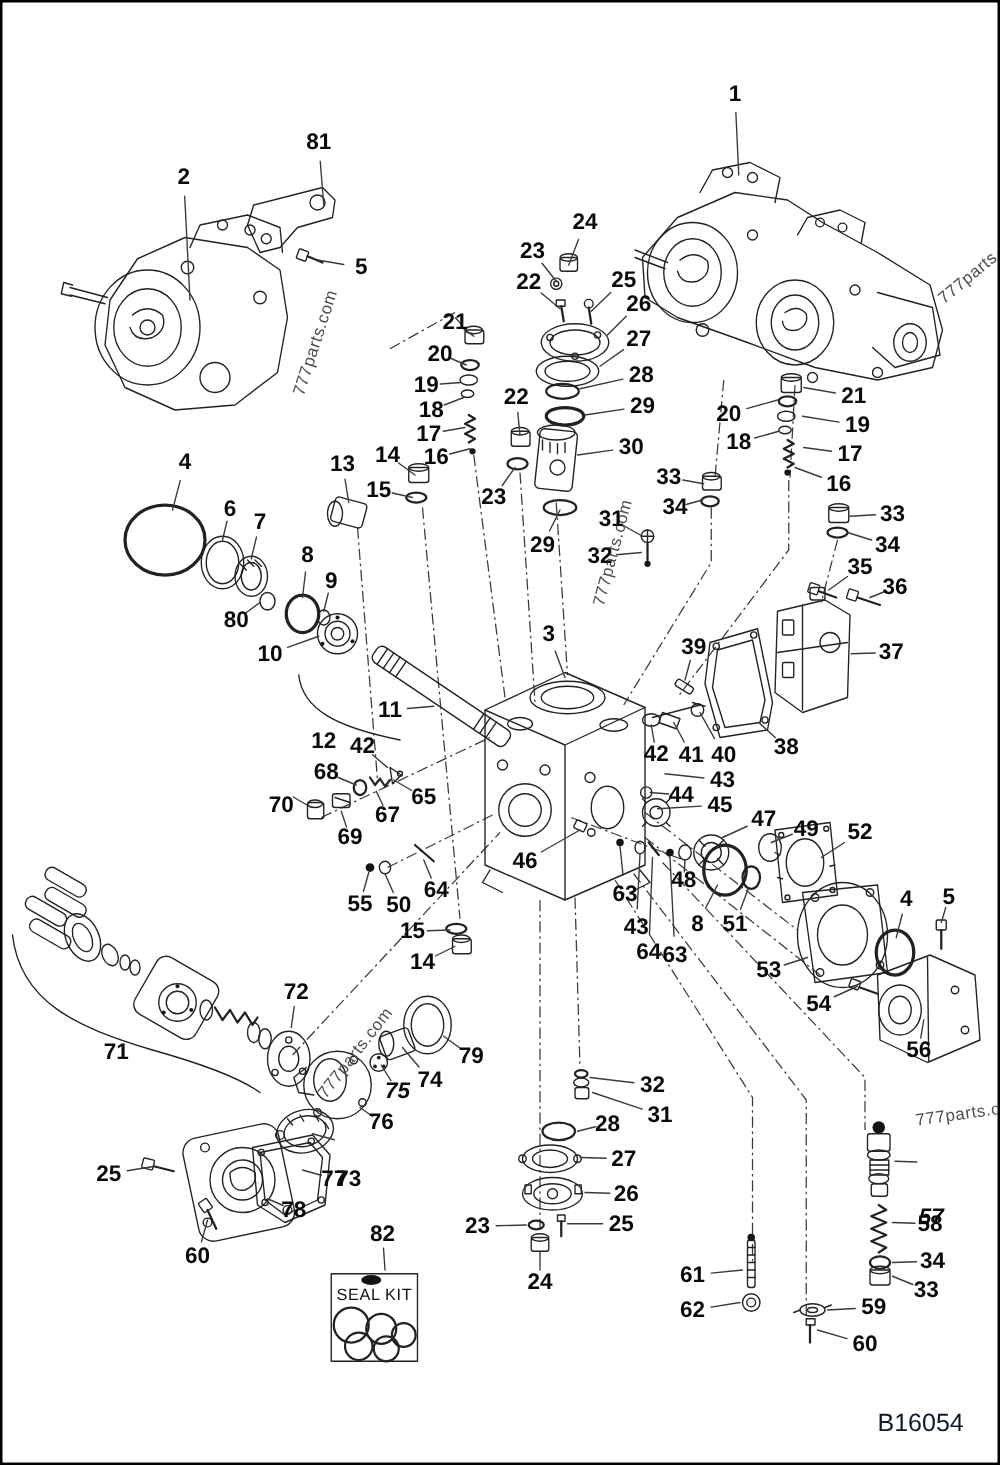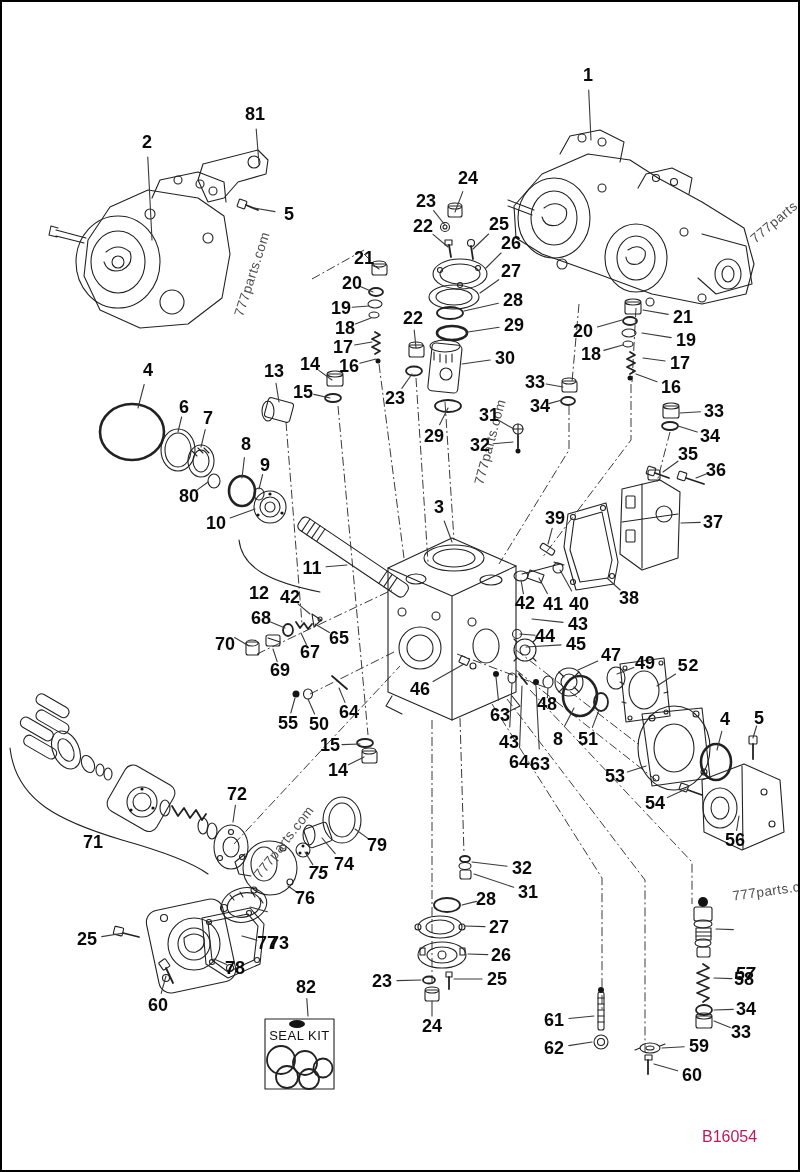--- a/index.html
+++ b/index.html
@@ -17,21 +17,21 @@
   .callout{position:absolute;transform:translate(-50%,-50%);font-weight:bold;
            font-size:18px;color:#0a0a0a;white-space:nowrap;}
   .wm{position:absolute;color:#4d4d4d;font-size:13.5px;letter-spacing:.5px;white-space:nowrap;}
   .wm1{left:250px;top:272px;transform:translate(-50%,-50%) rotate(-72deg);}
   .wm2{left:784px;top:210px;transform:translate(-50%,-50%) rotate(-40deg);}
   .wm3{left:488px;top:440px;transform:translate(-50%,-50%) rotate(-75deg);}
   .wm4{left:282px;top:840px;transform:translate(-50%,-50%) rotate(-52deg);}
   .wm5{left:774px;top:888px;transform:translate(-50%,-50%) rotate(-8deg);}
   #seal-kit-label{position:absolute;left:263px;top:1026px;width:69px;text-align:center;
                   font-size:13px;letter-spacing:.5px;color:#111;}
-  #drawing-number{position:absolute;left:700px;top:1126px;font-size:16px;color:#be185d;}
+  #drawing-number{position:absolute;left:700px;top:1126px;font-size:20px;color:#0f172a;}
 </style>
 </head>
 <body>
 
 <div class="page">
 
 <svg class="art" width="800" height="1172" viewBox="0 0 800 1172" xmlns="http://www.w3.org/2000/svg">
 
   <g>
     <path class="cl" d="M310 277 L362 248"></path>
@@ -638,21 +638,21 @@
       <div class="callout" style="left: 553px; top: 516px;">39</div>
       <div class="callout" style="left: 627px; top: 596px;">38</div>
       <div class="callout" style="left: 523px; top: 601px;">42</div>
       <div class="callout" style="left: 551px; top: 602px;">41</div>
       <div class="callout" style="left: 577px; top: 602px;">40</div>
       <div class="callout" style="left: 576px; top: 622px;">43</div>
       <div class="callout" style="left: 543px; top: 634px;">44</div>
       <div class="callout" style="left: 574px; top: 642px;">45</div>
       <div class="callout" style="left: 609px; top: 653px;">47</div>
       <div class="callout" style="left: 643px; top: 661px;">49</div>
-      <div class="callout" style="left: 686px; top: 664px; font-family: Liberation Mono, monospace;">52</div>
+      <div class="callout" style="left: 686px; top: 664px;">52</div>
       <div class="callout" style="left: 418px; top: 687px; text-align: center;">46</div>
       <div class="callout" style="left: 545px; top: 702px;">48</div>
       <div class="callout" style="left: 498px; top: 713px;">63</div>
       <div class="callout" style="left: 507px; top: 740px;">43</div>
       <div class="callout" style="left: 517px; top: 760px;">64</div>
       <div class="callout" style="left: 538px; top: 762px;">63</div>
       <div class="callout" style="left: 556px; top: 737px;">8</div>
       <div class="callout" style="left: 586px; top: 737px;">51</div>
       <div class="callout" style="left: 613px; top: 774px;">53</div>
       <div class="callout" style="left: 653px; top: 801px;">54</div>

